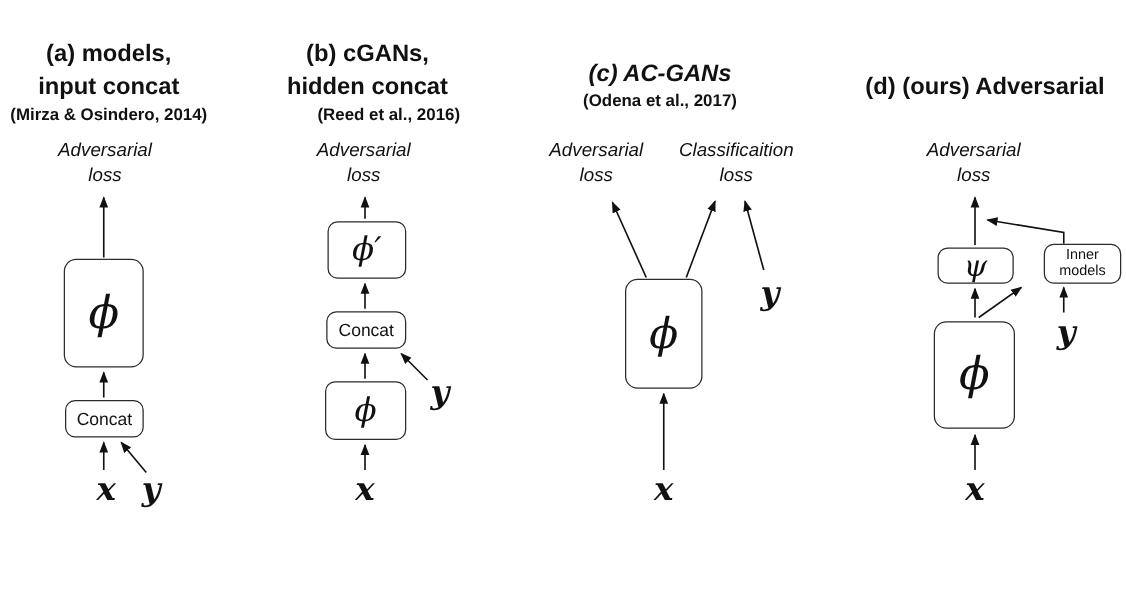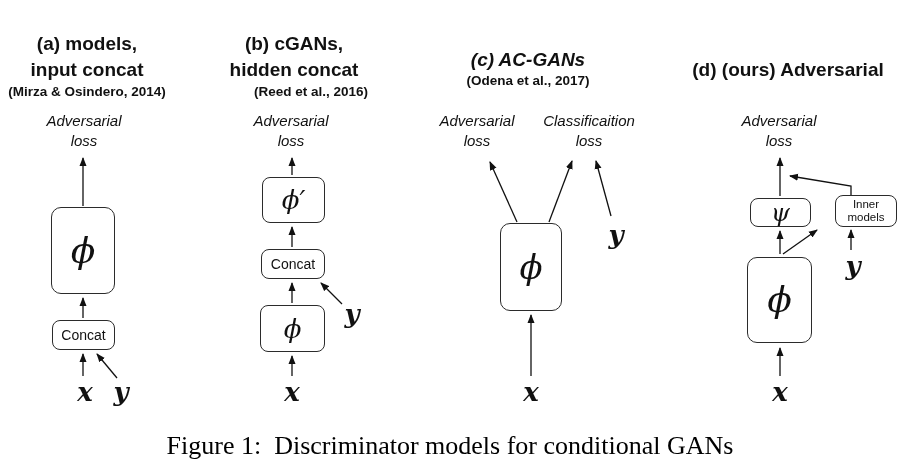--- a/index.html
+++ b/index.html
@@ -177,15 +177,14 @@
       <span>Inner</span><br>
       <span>models</span>
     </span>
   </div>
   <div class="box box-lg" style="left:747px;top:257px;width:65px;height:86px;">
     <span class="sym sym-36">ϕ</span>
   </div>
   <div class="mathvar" style="left:780px;top:379px;">x</div>
   <div class="mathvar" style="left:853px;top:253px;">y</div>
 
-  <div class="caption">Figure 1:  Discriminator models for conditional GANs</div>
 
 </div>
 
 </body></html>

